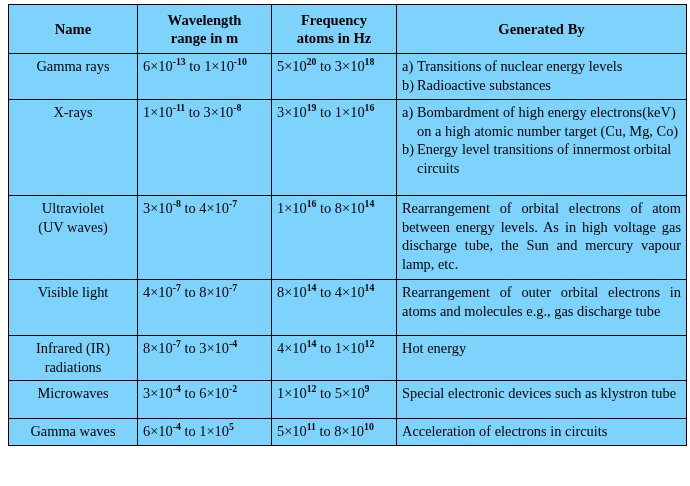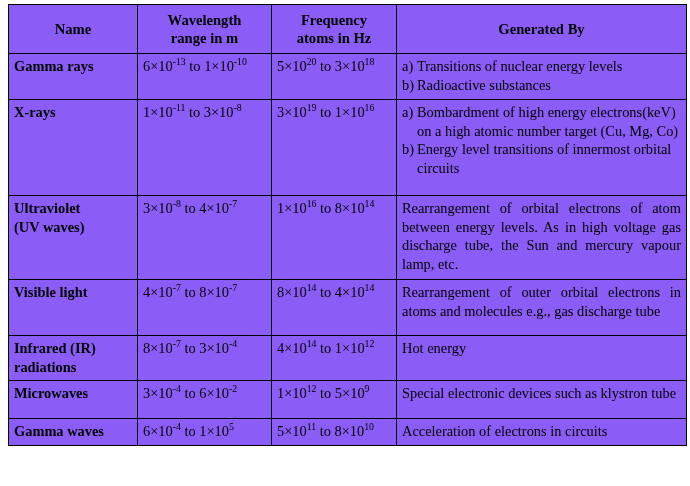--- a/index.html
+++ b/index.html
@@ -19,21 +19,21 @@
     position: absolute;
     left: 8px;
     top: 4px;
     width: 678px;
   }
 
   table.em-table {
     border-collapse: collapse;
     table-layout: fixed;
     width: 678px;
-    background: #8b5cf6;
+    background: #7dd3fc;
   }
 
   table.em-table td,
   table.em-table th {
     border: 1.6px solid #000000;
     vertical-align: top;
     padding: 3px 5px 4px 5px;
     font-size: 14.4px;
     line-height: 1.30;
   }
@@ -51,42 +51,42 @@
     vertical-align: middle;
     font-size: 14.6px;
     line-height: 1.25;
     padding-top: 5px;
     padding-bottom: 5px;
     height: 38px;
   }
 
   
   td.cell-name {
-    text-align: left;
+    text-align: center;
     white-space: pre-line;
-    font-weight: bold;
   }
   td.cell-range {
     text-align: left;
     white-space: nowrap;
     padding-left: 6px;
   }
   td.cell-gen {
     text-align: left;
   }
   td.cell-gen.justify {
     text-align: justify;
     text-align-last: left;
   }
 
   
   sup {
     font-size: 0.68em;
     line-height: 0;
     vertical-align: super;
+    font-weight: bold;
   }
 
   
   ul.abc {
     list-style: none;
     margin: 0;
     padding: 0;
   }
   ul.abc > li {
     position: relative;

